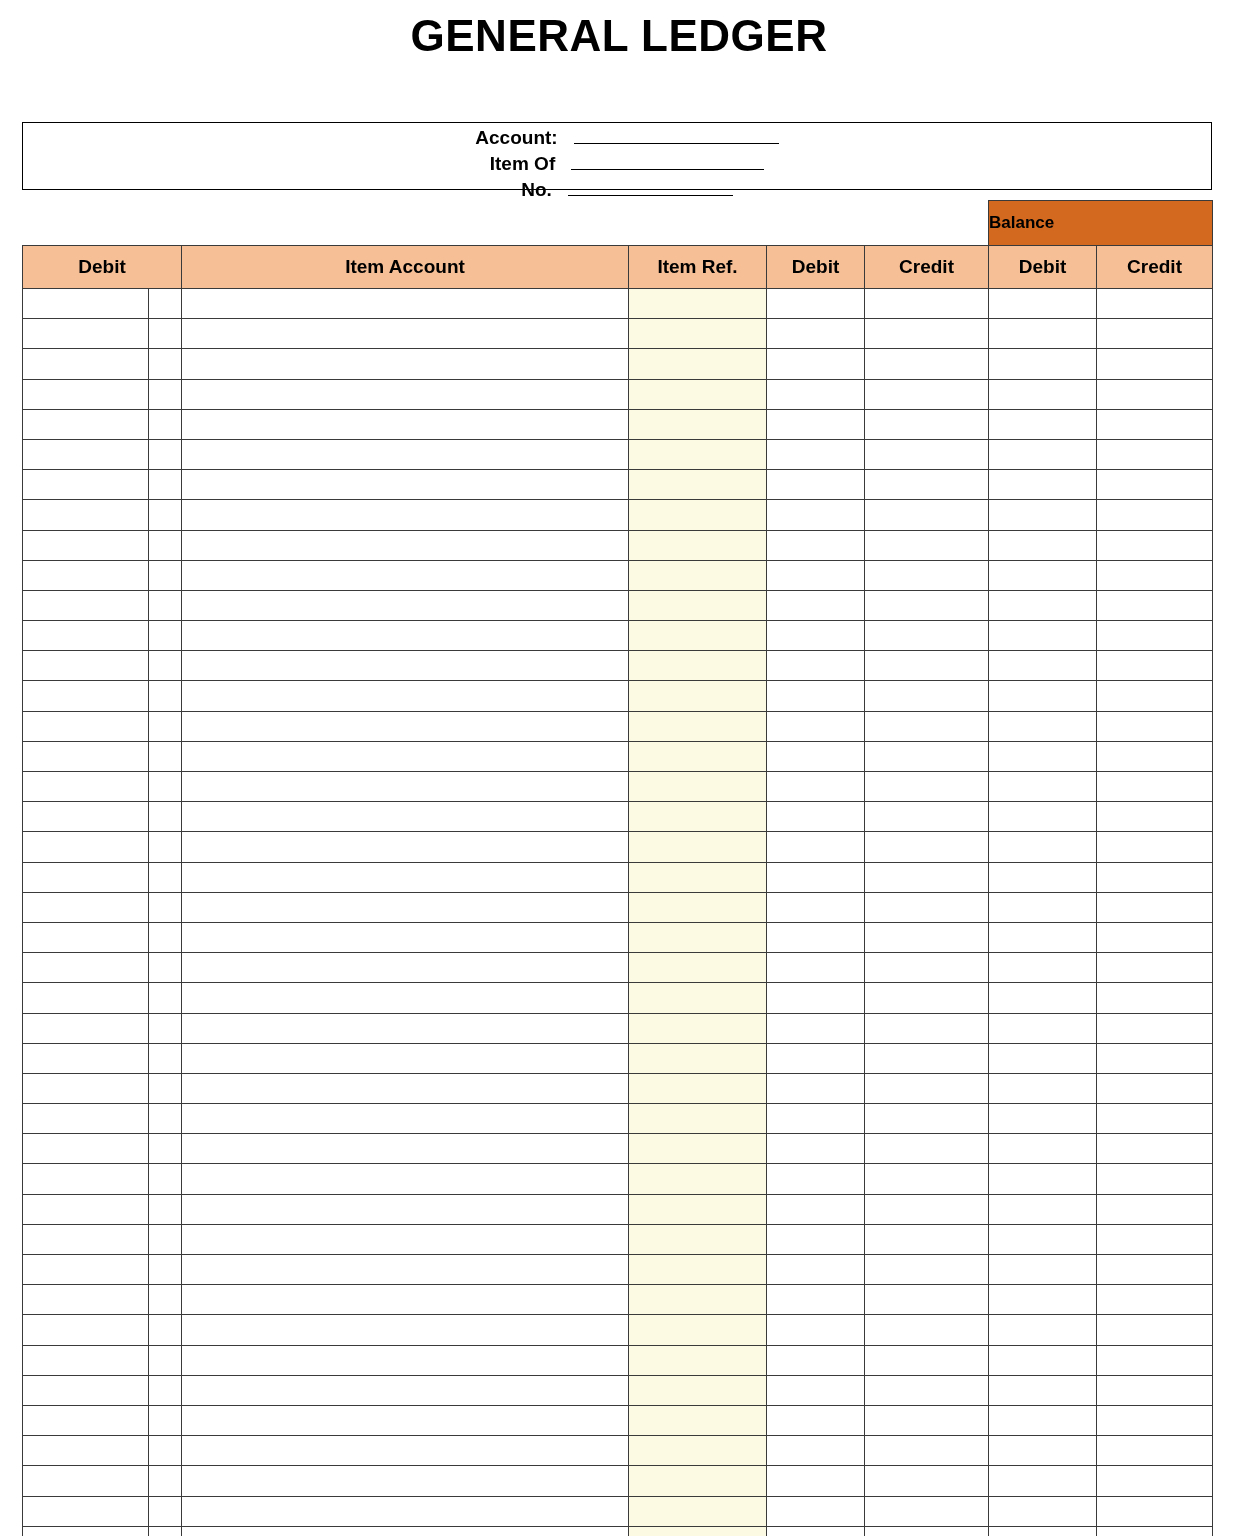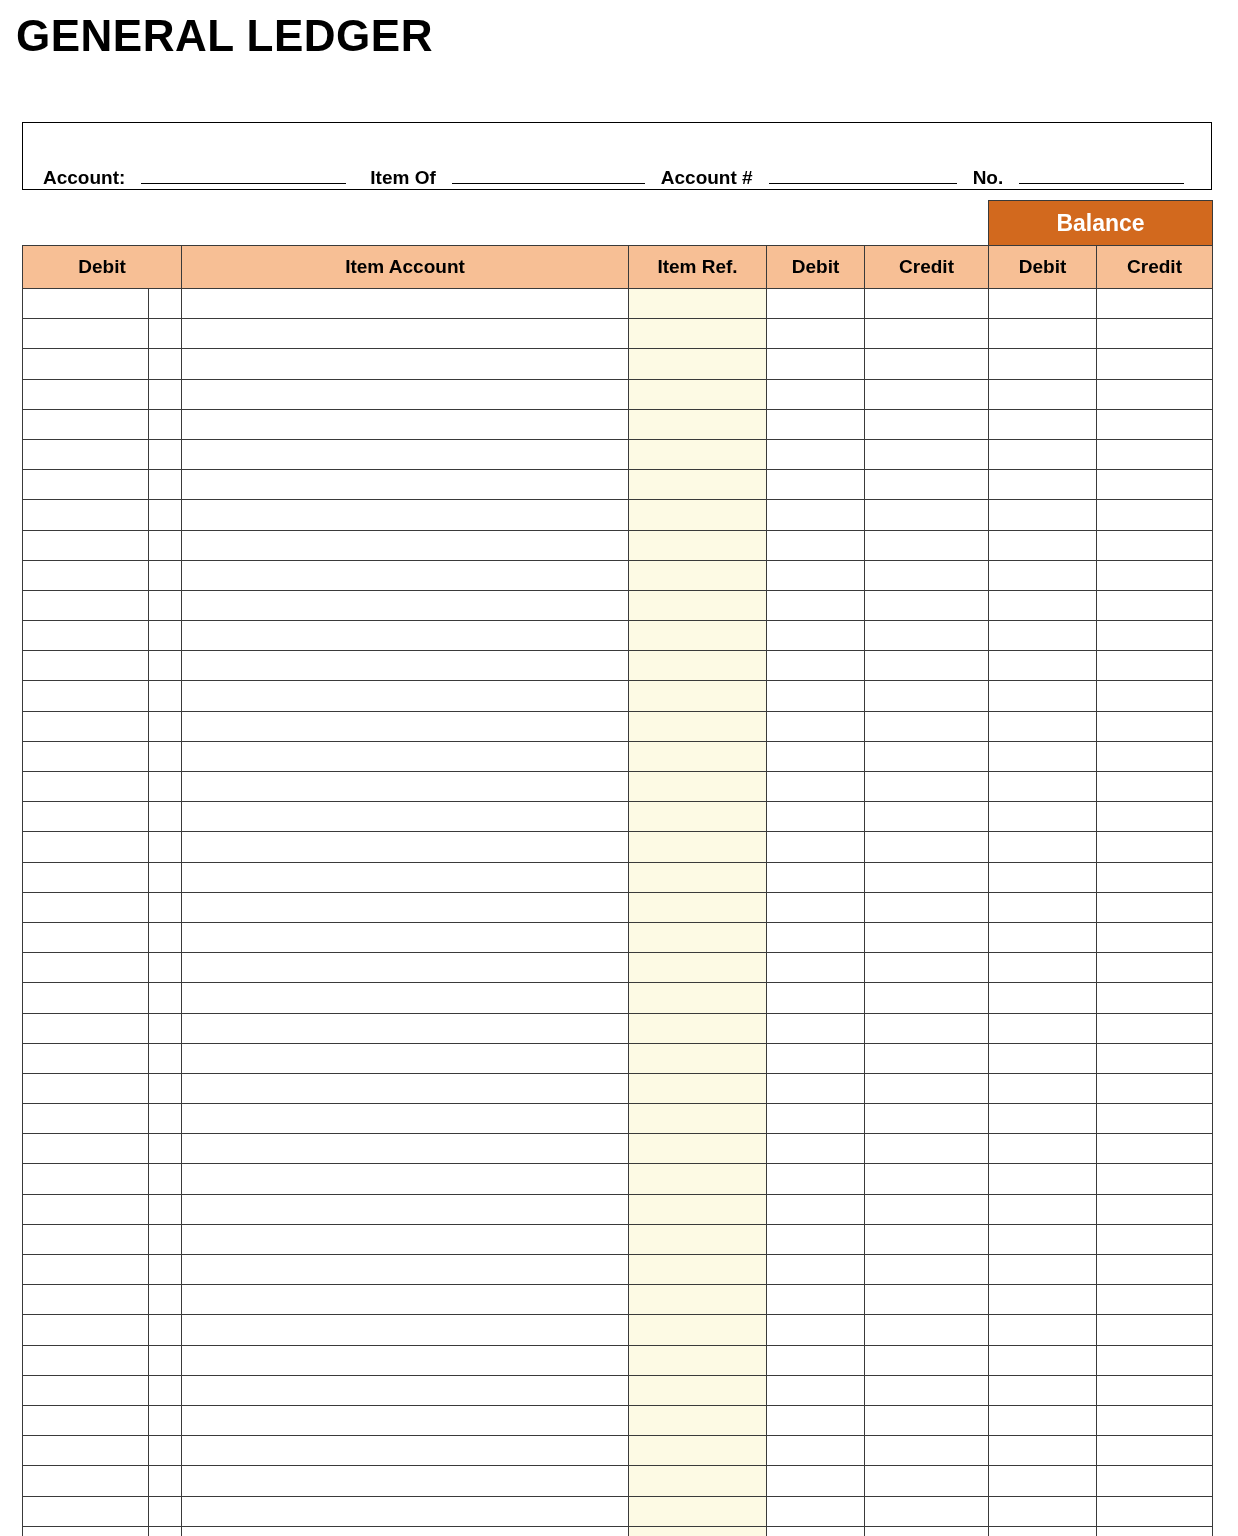--- a/index.html
+++ b/index.html
@@ -14,42 +14,44 @@
     color: #000000;
     overflow: hidden;
   }
   .page {
     position: relative;
     width: 1238px;
     height: 1536px;
     box-sizing: border-box;
   }
   .title {
+    text-align: center;
     font-size: 44px;
     font-weight: bold;
     letter-spacing: 0.5px;
-    margin: 12px 0 18px 16px;
+    margin: 12px 0 18px 0;
     line-height: 1.1;
   }
   
   .info-box {
     position: absolute;
     left: 22px;
     top: 110px;
     width: 1190px;
     height: 68px;
     border: 1px solid #000;
     box-sizing: border-box;
   }
   .info-row {
     display: flex;
-    align-items: flex-end;
+    align-items: center;
     height: 100%;
     padding-left: 20px;
     box-sizing: border-box;
+    flex-direction: column;
   }
   .info-field {
     display: flex;
     align-items: baseline;
     white-space: nowrap;
   }
   .info-label {
     font-size: 19px;
     font-weight: bold;
   }
@@ -68,24 +70,23 @@
     border-collapse: collapse;
     table-layout: fixed;
   }
   .ledger td, .ledger th {
     border: 1px solid #3a3a3a;
     padding: 0;
     margin: 0;
   }
   .balance-head {
     background: #d2691e;
-    color: #ffffff;
-    font-size: 23px;
+    color: #000000;
+    font-size: 17px;
     font-weight: bold;
-    text-align: center;
     height: 44px;
     border: 1px solid #3a3a3a;
   }
   .blank-head {
     border: none !important;
     background: #ffffff;
   }
   .col-head {
     background: #f7bf95;
     font-size: 19px;
@@ -129,25 +130,20 @@
       <span style="width:24px;display:inline-block"></span>
 
       <span class="info-field">
         <span class="info-label">Item Of</span>
         <span class="gap-a"></span>
         <span class="info-line" style="width:193px"></span>
       </span>
 
       <span style="width:16px;display:inline-block"></span>
 
-      <span class="info-field">
-        <span class="info-label">Account #</span>
-        <span class="gap-a"></span>
-        <span class="info-line" style="width:188px"></span>
-      </span>
 
       <span style="width:16px;display:inline-block"></span>
 
       <span class="info-field">
         <span class="info-label">No.</span>
         <span class="gap-a"></span>
         <span class="info-line" style="width:165px"></span>
       </span>
 
     </div>

